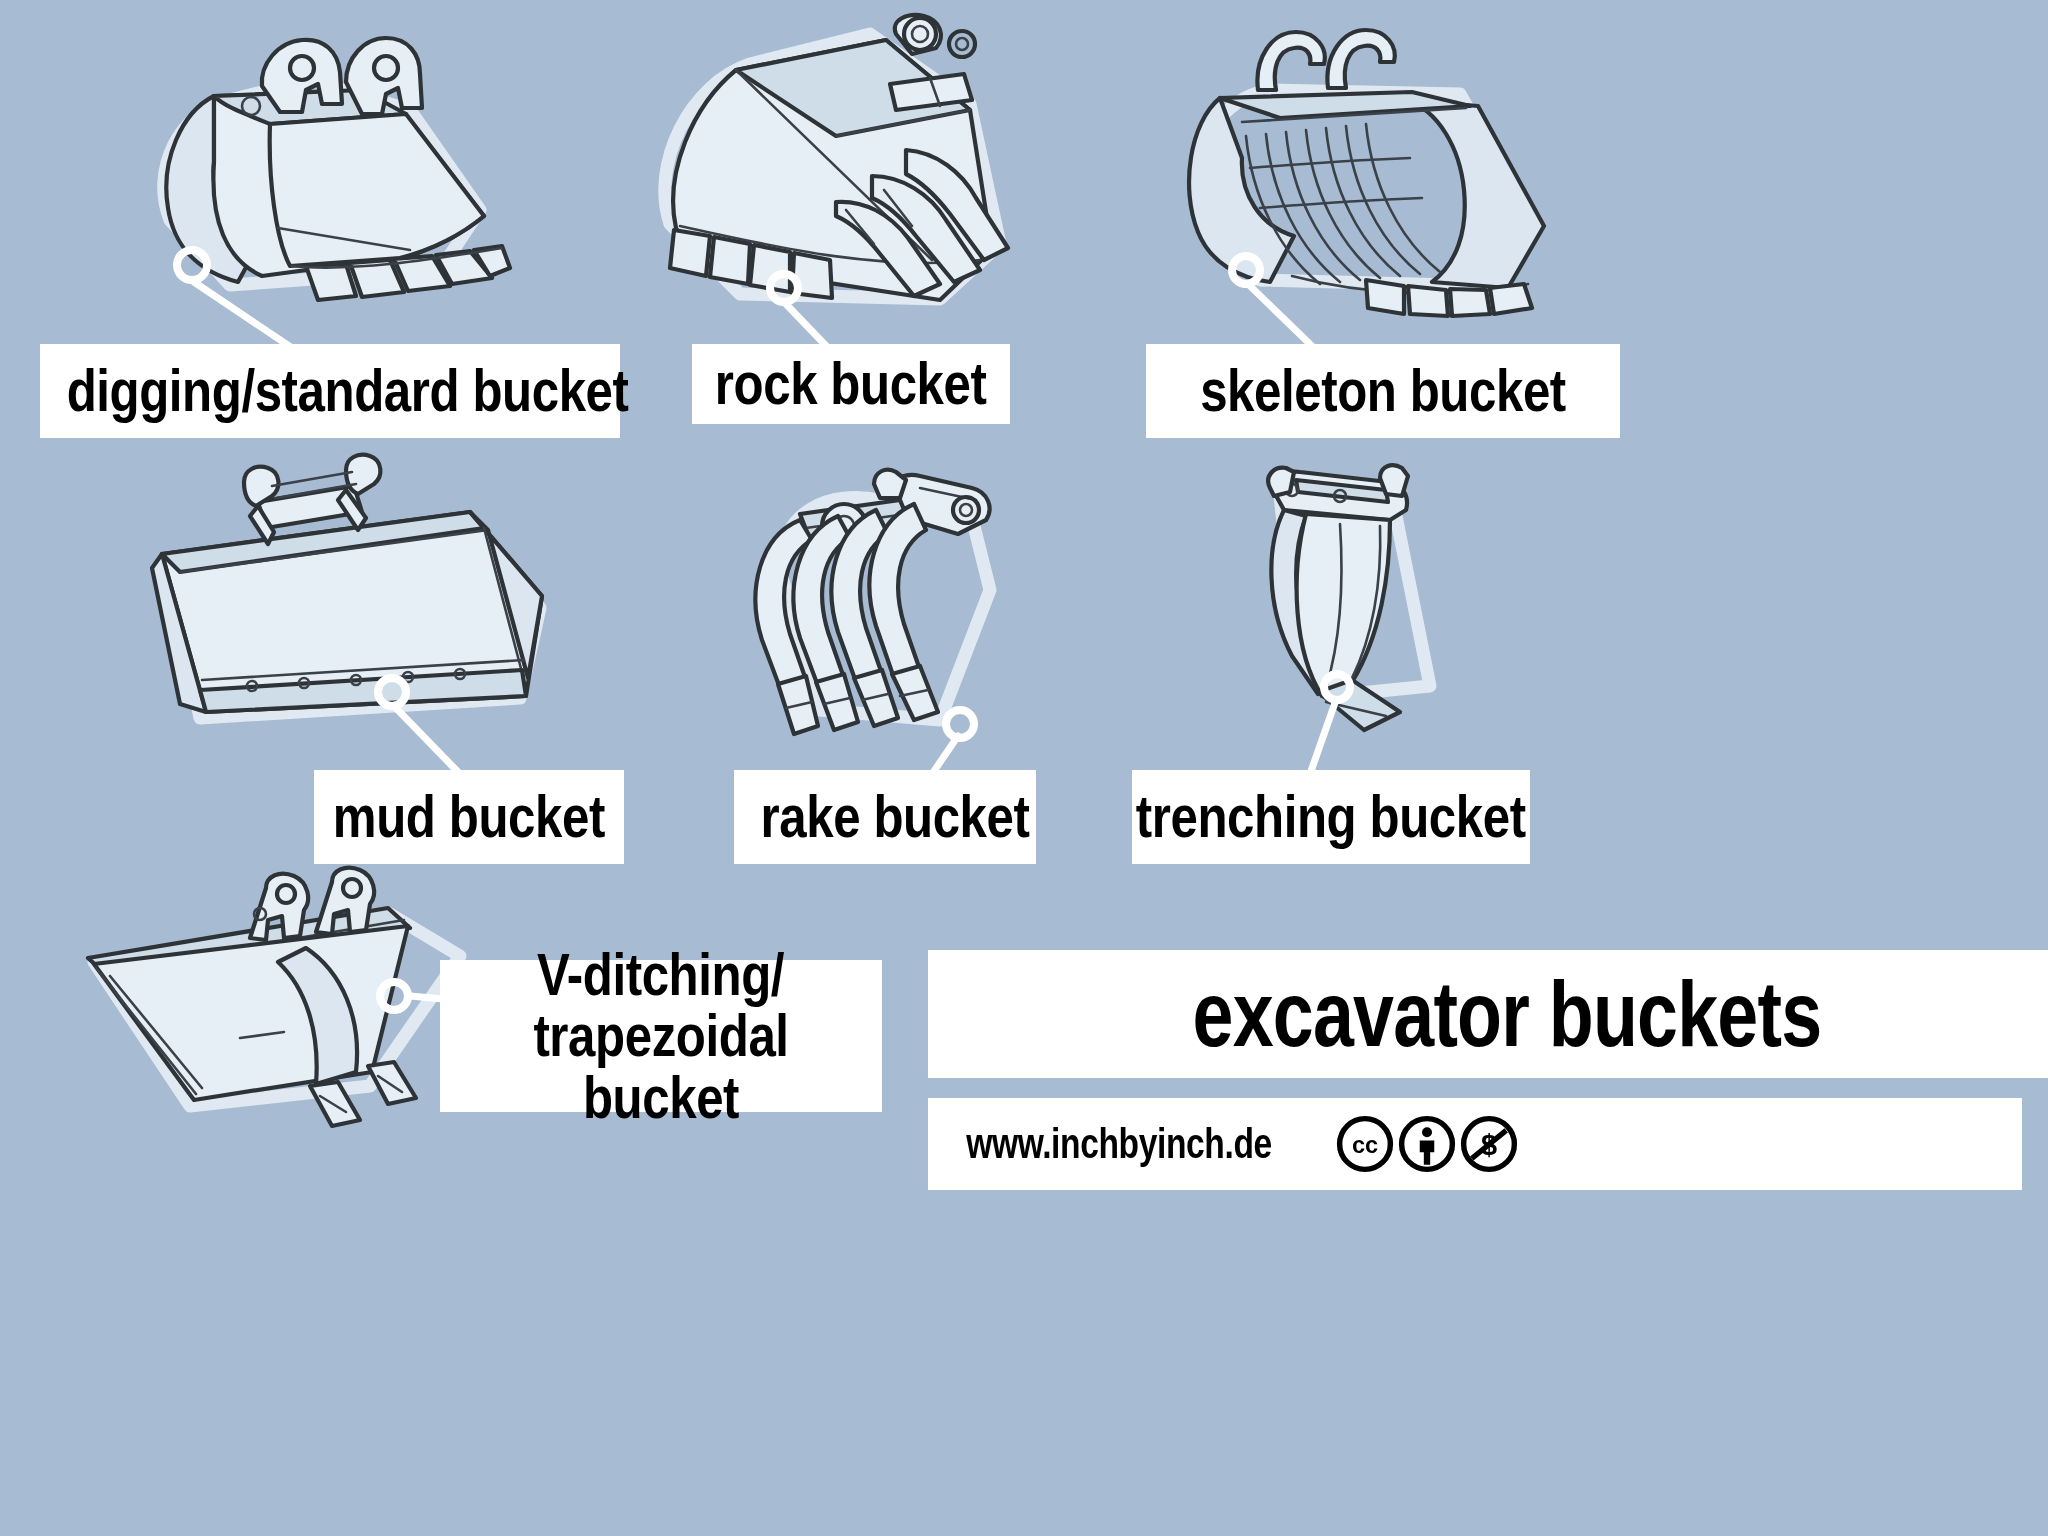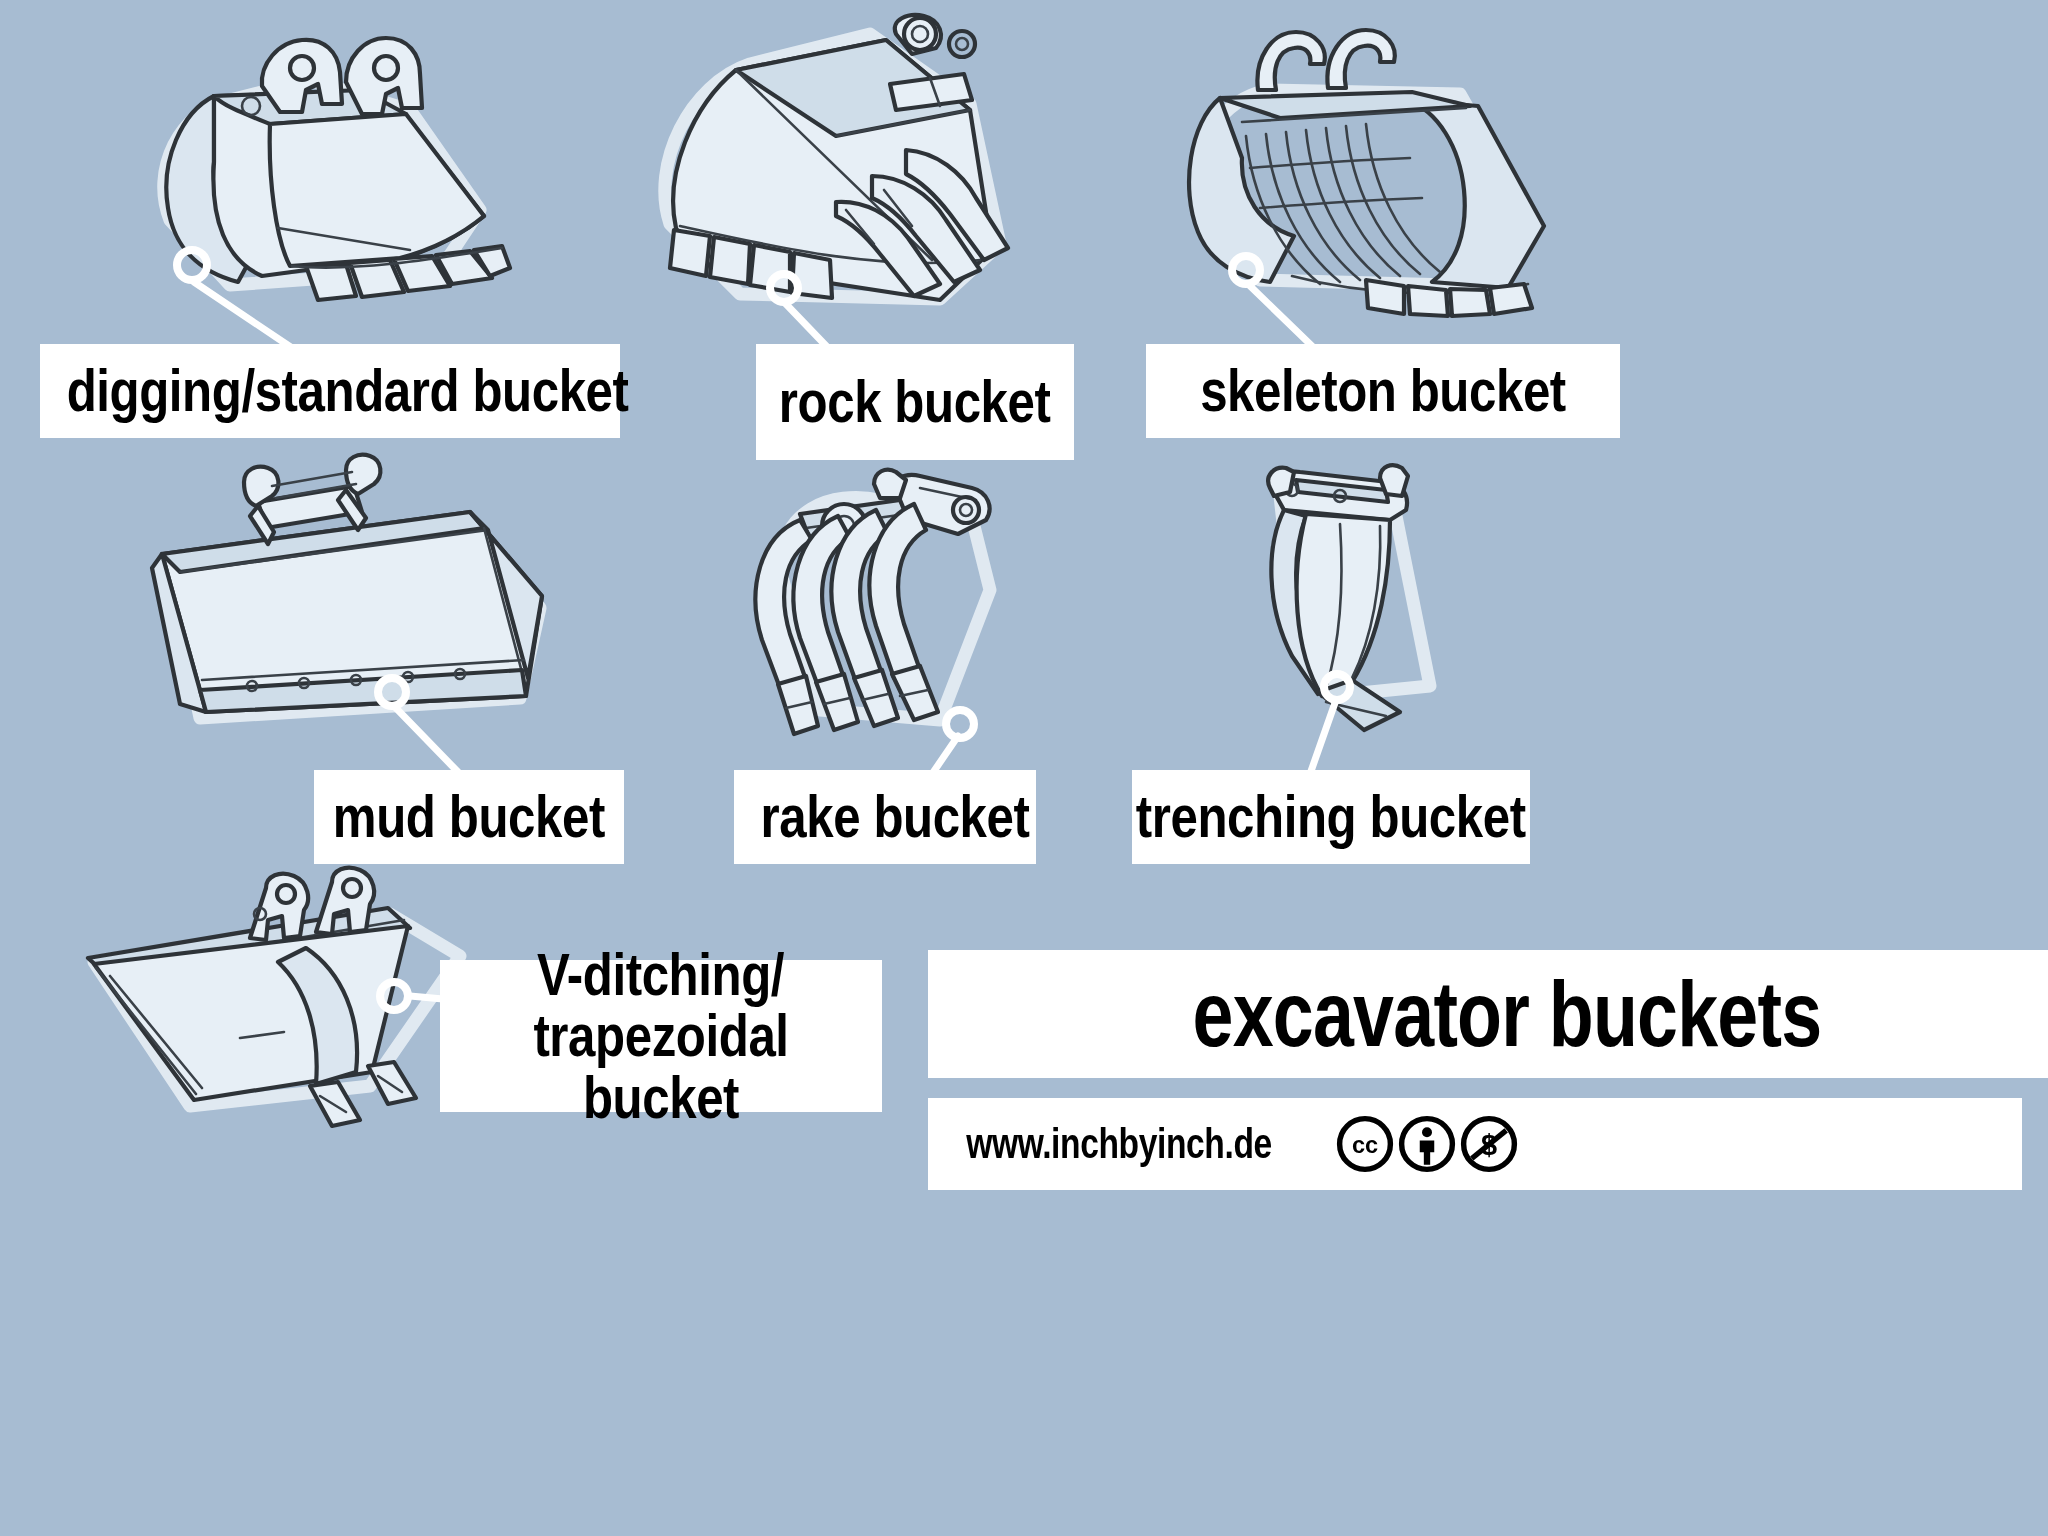--- a/index.html
+++ b/index.html
@@ -185,21 +185,21 @@
         </g>
         <path class="ink-t" d="M206 196 L234 230"></path>
         <path class="ink-t" d="M244 176 L272 212"></path>
       </g>
     </svg>
   </div>
   <div class="ring" style="left:766px; top:270px; width:36px; height:36px;"></div>
   <svg class="leader" style="left:776px; top:284px; width:90px; height:80px;">
     <line x1="8" y1="18" x2="56" y2="68"></line>
   </svg>
-  <div class="label-plate" style="left:756px; top:344px; width:318px; height:116px;">
+  <div class="label-plate" style="left:692px; top:344px; width:318px; height:80px;">
     <span class="label-text">rock bucket</span>
   </div>
 
   <div class="illus" style="left:1160px; top:18px; width:400px; height:300px;">
     <svg viewBox="0 0 400 300">
       <g>
         <path class="halo" d="M40 180 C30 130 60 80 110 72 L300 76 L370 200 L330 268 L100 262 Z"></path>
 
         <path class="ink-f" d="M60 80 C30 104 20 170 38 214 C50 244 78 260 110 264 L134 218 C100 208 80 176 82 140 Z"></path>
 

